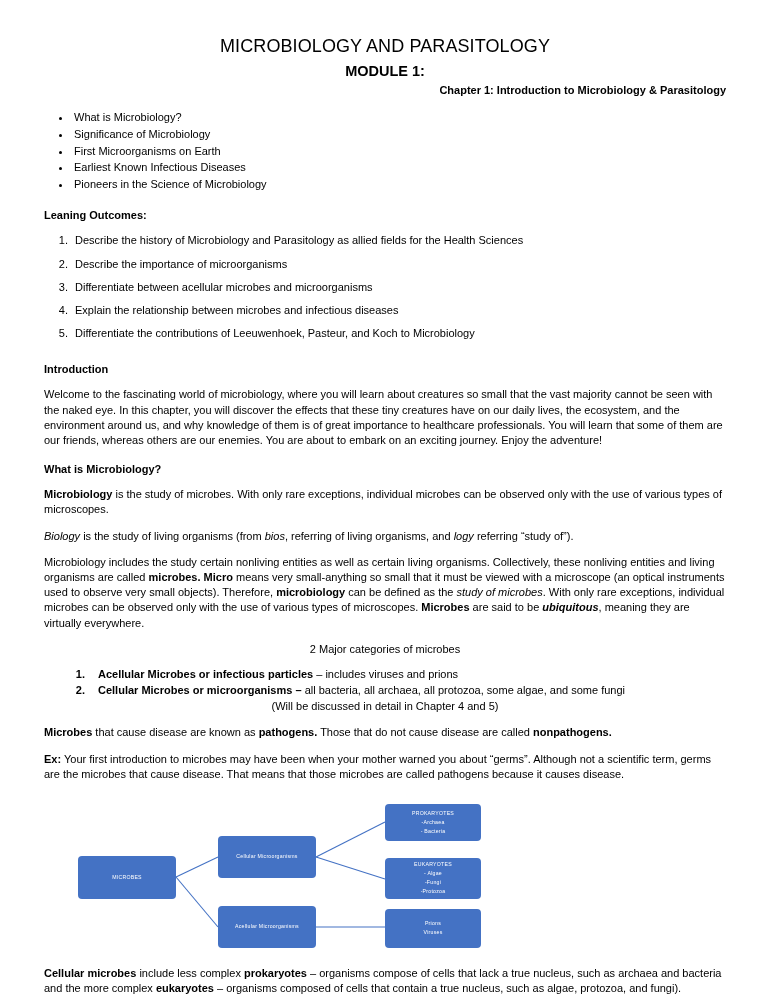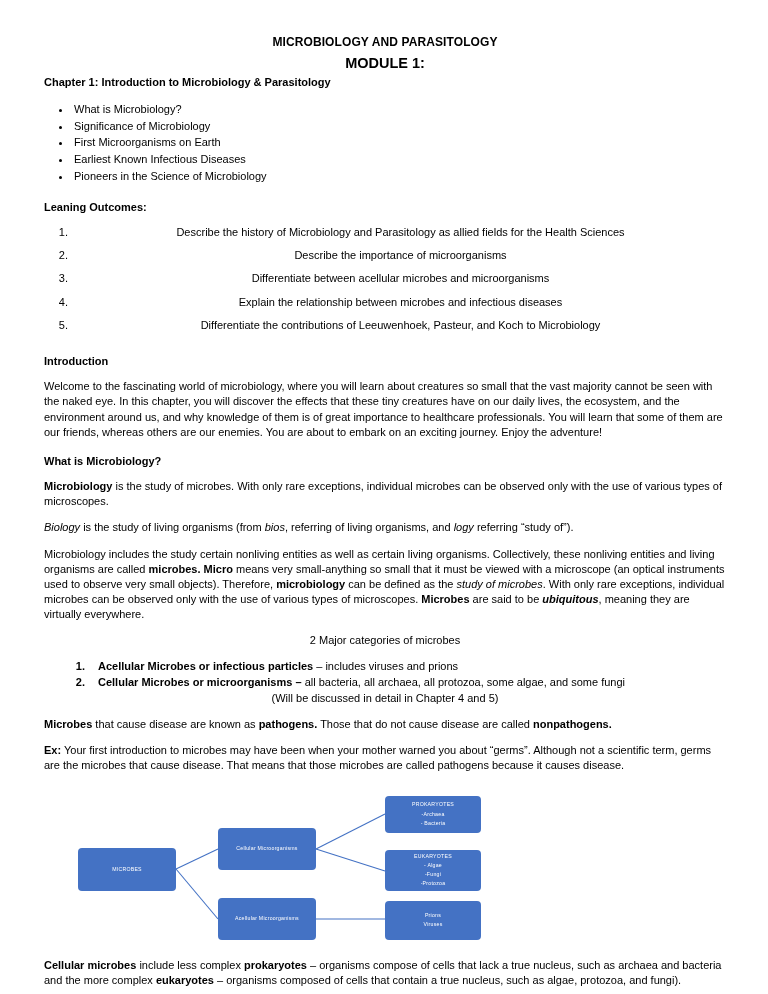--- a/index.html
+++ b/index.html
@@ -28,36 +28,37 @@
   }
   .content {
     position: absolute;
     left: 44px;
     top: 34px;
     width: 682px;
   }
 
   .doc-title {
     text-align: center;
-    font-weight: bold;
-    font-size: 12px;
+    font-weight: normal;
+    font-size: 18px;
     letter-spacing: 0.1px;
     margin: 0 0 4px 0;
   }
   .module-title {
     font-weight: bold;
     font-size: 14.5px;
     margin: 0 0 3px 0;
     line-height: 1.2;
     text-align: center;
   }
   .chapter-title {
     font-weight: bold;
     font-size: 11px;
     margin: 0 0 12px 0;
+    text-align: right;
   }
 
   ul.topics {
     margin: 0 0 0 0;
     padding: 0 0 0 28px;
     list-style: disc;
   }
   ul.topics li {
     margin: 0 0 1.5px 0;
     padding-left: 2px;
@@ -70,21 +71,20 @@
   .section-head.tight { }
 
   ol.outcomes {
     margin: 0;
     padding: 0 0 0 27px;
     list-style: decimal;
   }
   ol.outcomes li {
     margin: 8px 0 1px 0;
     padding-left: 4px;
-    text-align: center;
   }
 
   p.para {
     margin: 0 0 11px 0;
     text-align: left;
   }
 
   .spacer-lg { height: 20px; }
 
   .center-bold {

